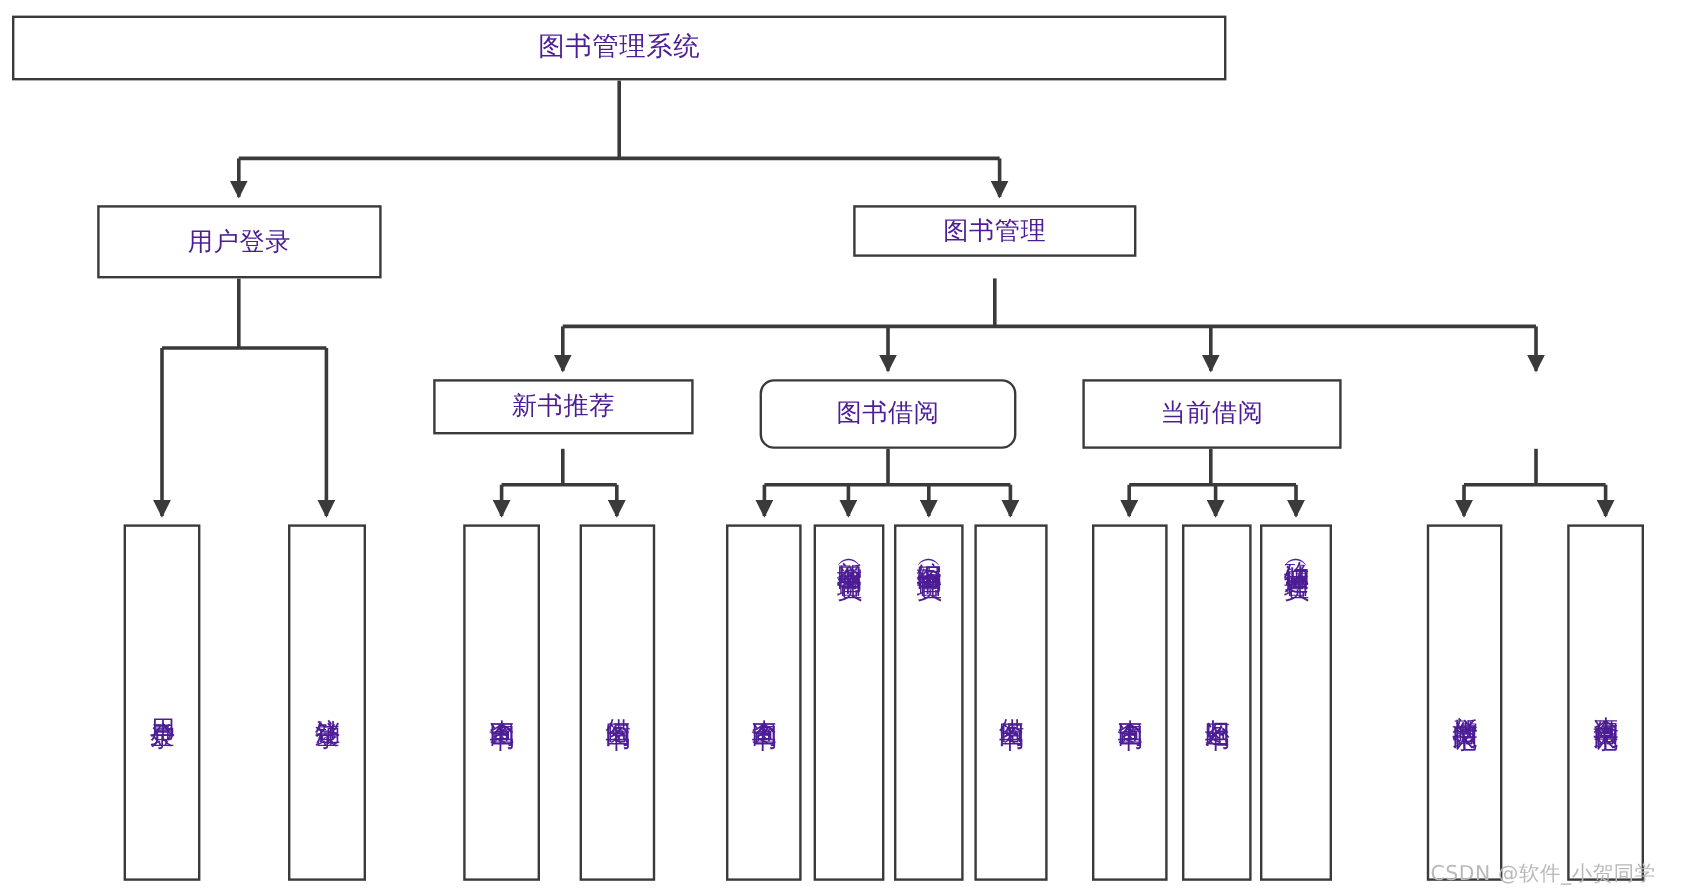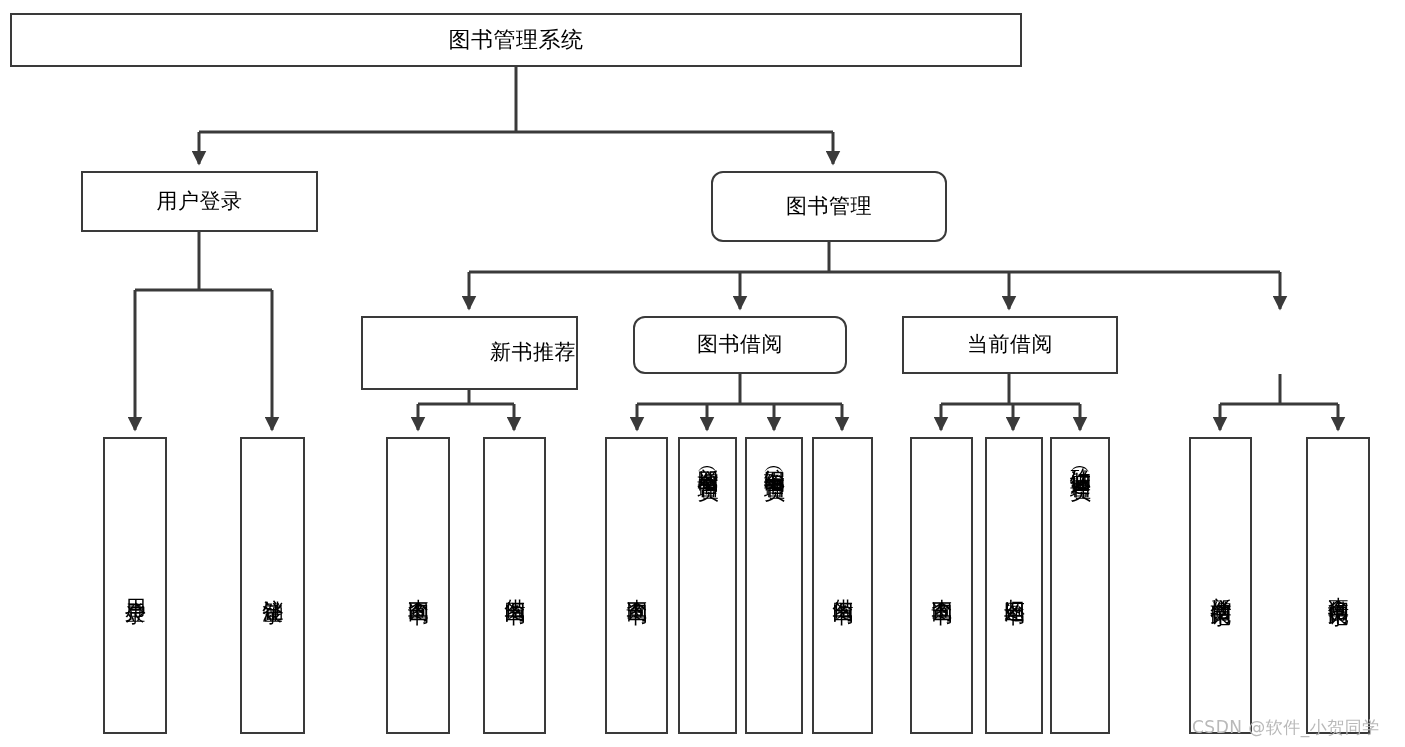--- a/index.html
+++ b/index.html
@@ -26,21 +26,21 @@
     pointer-events: none;
   }
   .node {
     position: absolute;
     box-sizing: border-box;
     background: #ffffff;
     border: 2px solid #3a3a3a;
     display: flex;
     align-items: center;
     justify-content: center;
-    color: #000000;
+    color: #4c1d95;
   }
   .node .lbl {
     display: block;
     text-align: center;
     line-height: 1.12;
   }
   
   .node.horiz .lbl {
     writing-mode: horizontal-tb;
     font-size: 21px;
@@ -129,25 +129,25 @@
     </g>
   </svg>
 
   <div class="node horiz" id="n-root" style="left:10px; top:13px; width:1012px; height:54px;">
     <span class="lbl">图书管理系统</span>
   </div>
 
   <div class="node horiz" style="left:81px; top:171px; width:237px; height:61px;">
     <span class="lbl">用户登录</span>
   </div>
-  <div class="node horiz" style="left:711px; top:171px; width:236px; height:71px;border-radius:12px;">
+  <div class="node horiz" style="left:711px; top:171px; width:236px; height:43px;">
     <span class="lbl">图书管理</span>
   </div>
 
-  <div class="node horiz" style="left:361px; top:316px; width:217px; height:74px;justify-content:flex-end;">
+  <div class="node horiz" style="left:361px; top:316px; width:217px; height:46px;">
     <span class="lbl">新书推荐</span>
   </div>
   <div class="node horiz" style="left:633px; top:316px; width:214px; height:58px;border-radius:12px;">
     <span class="lbl">图书借阅</span>
   </div>
   <div class="node horiz" style="left:902px; top:316px; width:216px; height:58px;">
     <span class="lbl">当前借阅</span>
   </div>
 
   <div class="node vert short" style="left:103px; top:437px; width:64px; height:297px;">

